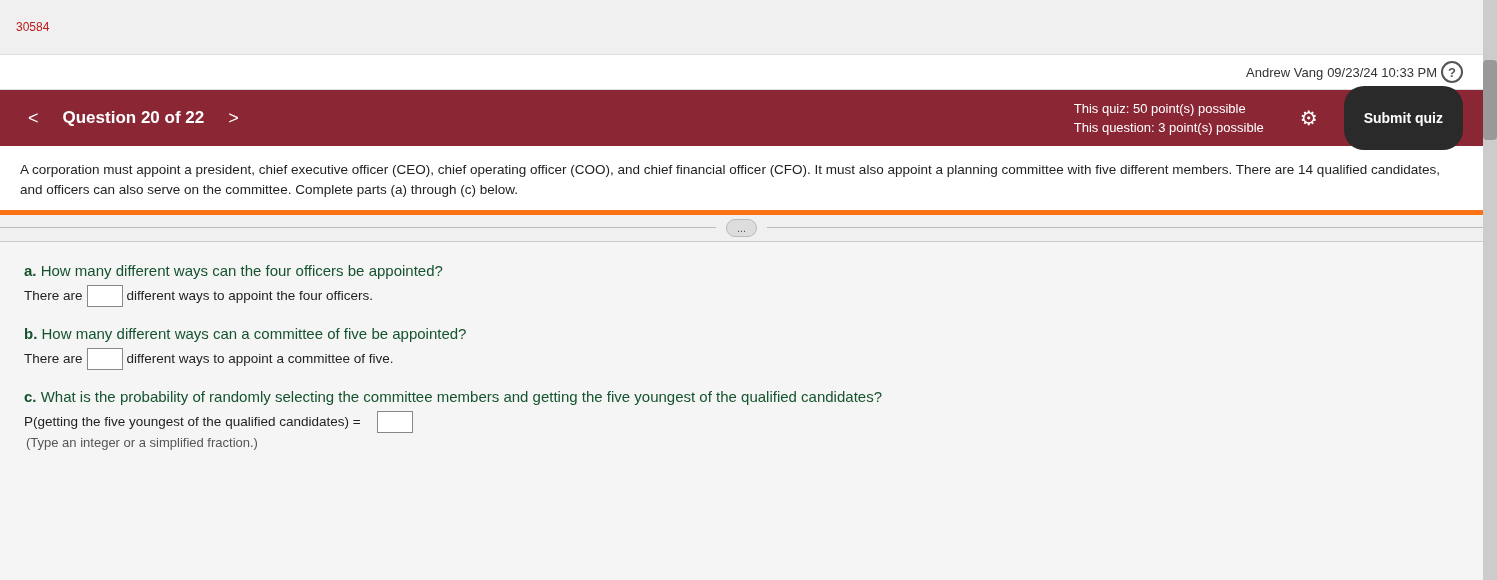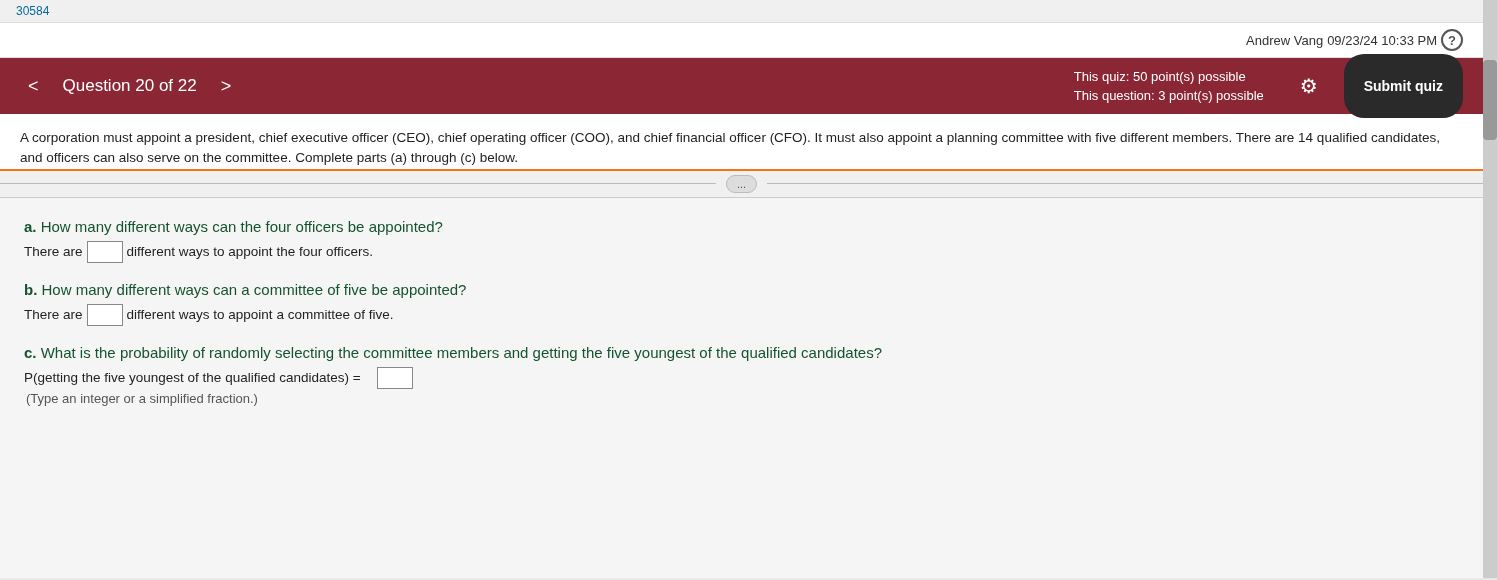--- a/index.html
+++ b/index.html
@@ -60,21 +60,21 @@
       padding: 4px 8px;
       background: transparent;
       border: none;
       display: flex;
       align-items: center;
       justify-content: center;
     }
     .question-label {
       color: #fff;
       font-size: 17px;
-      font-weight: normal;
+      font-weight: bold;
       white-space: nowrap;
     }
     .quiz-info {
       margin-left: auto;
       color: #fff;
       font-size: 13px;
       line-height: 1.5;
       text-align: left;
       min-width: 200px;
     }
@@ -99,25 +99,25 @@
       padding: 24px 20px;
       font-size: 14px;
       font-weight: bold;
       cursor: pointer;
       white-space: nowrap;
     }
 
     
     .question-text-area {
       background: #fff;
-      padding: 14px 20px 0 20px;
+      padding: 14px 20px 9px 20px;
       font-size: 13.5px;
       color: #222;
       line-height: 1.5;
-      border-bottom: 2px solid #f97316;
+      border-bottom: 5px solid #f97316;
     }
 
     
     .divider-row {
       display: flex;
       align-items: center;
       background: #f0f0f0;
       padding: 4px 0;
       border-bottom: 1px solid #ccc;
     }
@@ -181,23 +181,23 @@
     }
     .part-c-line2 {
       font-size: 13px;
       color: #555;
       margin-left: 2px;
     }
 
     
     .breadcrumb-bar {
       background: #f0f0f0;
-      padding: 4px 16px;
+      padding: 20px 16px;
       font-size: 12px;
-      color: #0369a1;
+      color: #b91c1c;
       border-bottom: 1px solid #ddd;
     }
 
     
     .page-wrapper {
       display: flex;
       flex-direction: row;
     }
     .page-main {
       flex: 1;

